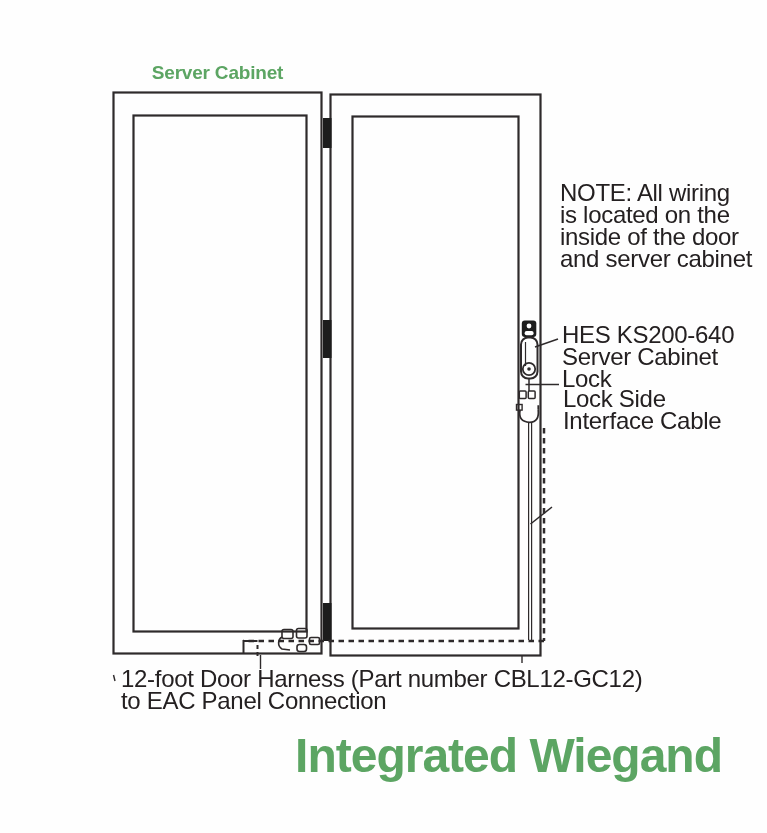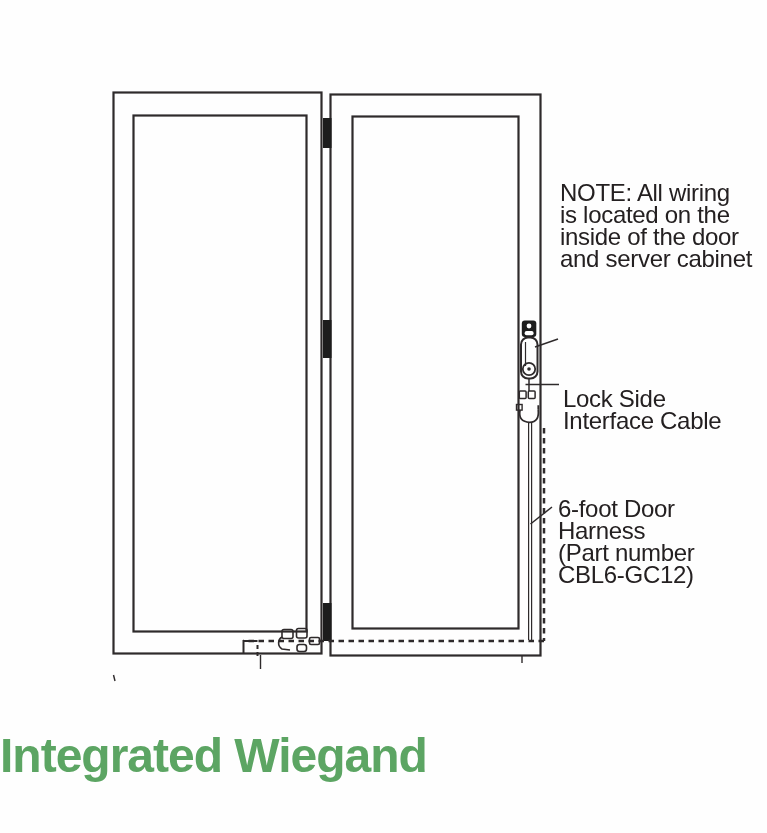--- a/index.html
+++ b/index.html
@@ -34,21 +34,21 @@
   .anno.note       { left: 560px; top: 182px; }
   .anno.lock       { left: 562px; top: 324px; }
   .anno.lockside   { left: 563px; top: 388px; }
   .anno.harness6   { left: 558px; top: 498px; }
   .anno.harness12  { left: 121px; top: 668px; }
   .diagram-title {
     position: absolute;
     top: 728px;
     left: 0;
     width: 722px;
-    text-align: left;
+    text-align: right;
     font-size: 48px;
     font-weight: bold;
     color: var(--accent-green, #5ca563);
     letter-spacing: -1px;
   }
 </style>
 </head>
 <body>
 
 <div class="page">
@@ -107,26 +107,27 @@
     <g stroke="var(--line-dark, #2e2a2b)" stroke-width="1.5" fill="none">
       <path d="M535 347 L 558 339"></path>
       <path d="M533 384.5 H 559"></path>
       <path d="M530.5 524 L 552 507"></path>
     </g>
 
     <path d="M522 656 v 7" stroke="var(--line-dark, #2e2a2b)" stroke-width="1.4"></path>
     <path d="M113.5 675 l 1.5 6" stroke="var(--line-dark, #2e2a2b)" stroke-width="1.4"></path>
   </svg>
 
+  <div class="panel-label server">Server Cabinet</div>
 
   <div class="anno note">NOTE: All wiring
 is located on the
 inside of the door
 and server cabinet</div>
+  <div class="anno lock">HES KS200-640
+Server Cabinet Lock</div>
   <div class="anno lockside">Lock Side
 Interface Cable</div>
-  <div class="anno harness6">6-foot Door
-Harness
-(Part number
-CBL6-GC12)</div>
+  <div class="anno harness12">12-foot Door Harness (Part number CBL12-GC12)
+to EAC Panel Connection</div>
 
   <div class="diagram-title">Integrated Wiegand</div>
 </div>
 
 </body></html>

